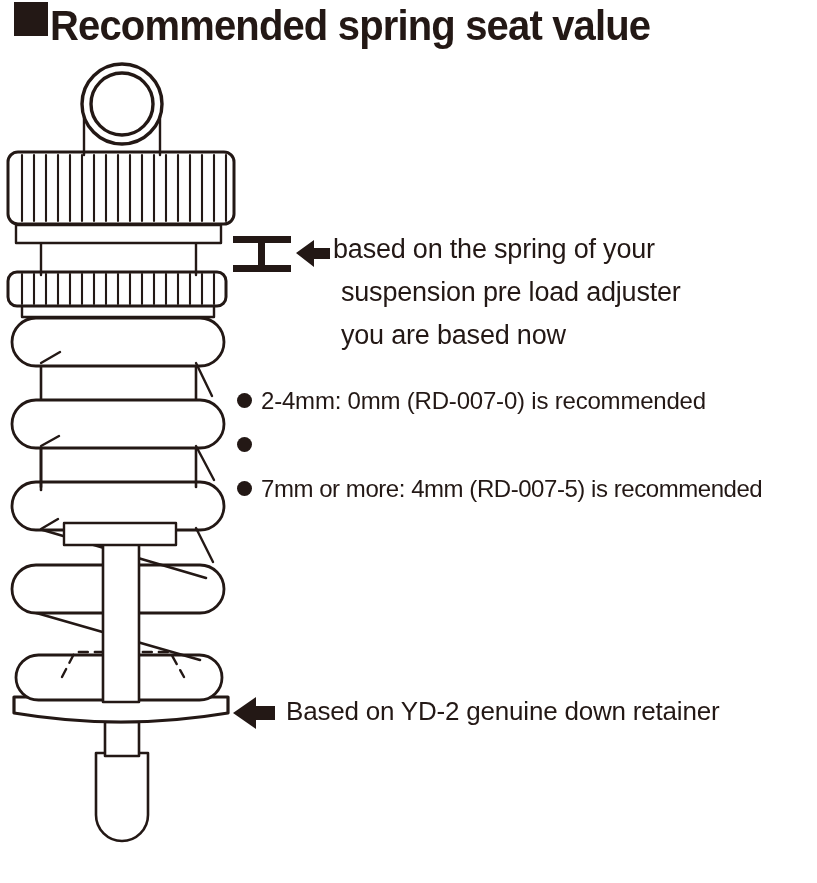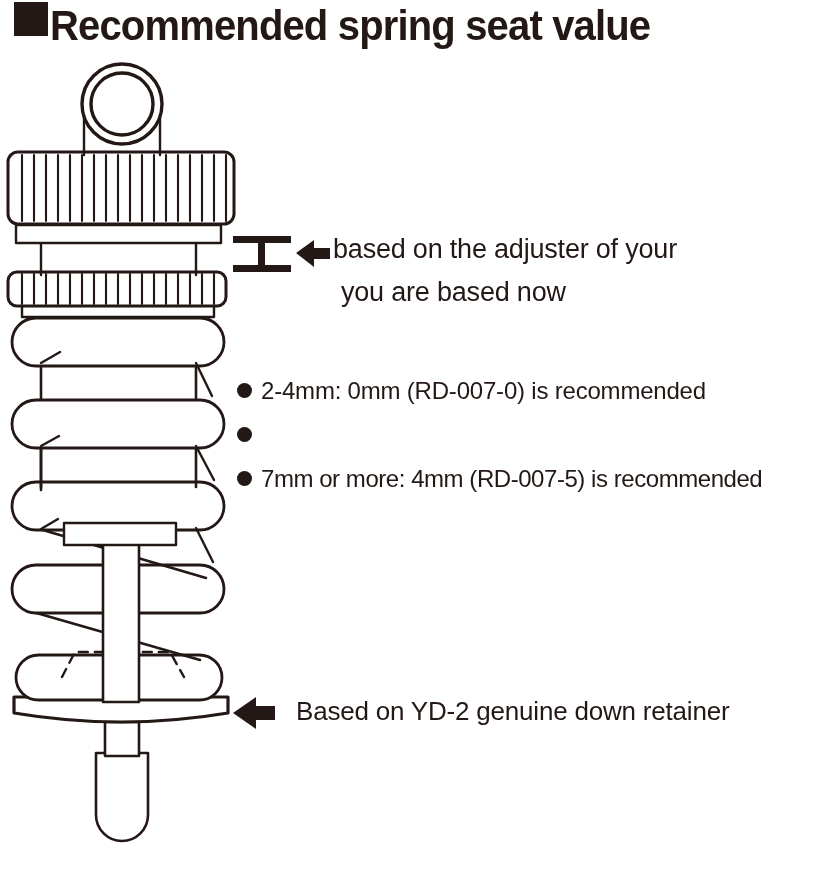--- a/index.html
+++ b/index.html
@@ -63,21 +63,21 @@
     line-height: 43px;
     color: #231815;
     white-space: nowrap;
     letter-spacing: -0.2px;
   }
   .callout-line.indent { padding-left: 8px; }
 
   .bullets {
     position: absolute;
     left: 237px;
-    top: 374px;
+    top: 384px;
     width: 580px;
   }
   .bullet-row {
     display: flex;
     align-items: flex-start;
     height: 44px;
   }
   .bullet-dot {
     width: 15px;
     height: 15px;
@@ -91,21 +91,21 @@
     font-size: 24px;
     line-height: 33px;
     color: #231815;
     white-space: nowrap;
     letter-spacing: -0.2px;
   }
   .bullet-row:nth-child(3) .bullet-text { letter-spacing: -0.45px; }
 
   .bottom-note {
     position: absolute;
-    left: 296px;
+    left: 286px;
     top: 694px;
     font-size: 26px;
     line-height: 34px;
     color: #231815;
     white-space: nowrap;
     letter-spacing: -0.2px;
   }
 
   
   #drawing {
@@ -272,21 +272,22 @@
       <path d="M 296 253 L 314 240 L 314 248 L 330 248 L 330 259 L 314 259 L 314 267 Z"></path>
     </g>
 
     <g fill="#231815">
       <path d="M 233 713 L 256 697 L 256 706 L 275 706 L 275 720 L 256 720 L 256 729 Z"></path>
     </g>
 
   </svg>
 
   <div class="callout">
-    <div class="callout-line">based on the adjuster of your</div>
+    <div class="callout-line">based on the spring of your</div>
+    <div class="callout-line indent">suspension pre load adjuster</div>
     <div class="callout-line indent">you are based now</div>
   </div>
 
   <div class="bullets">
     <div class="bullet-row">
       <div class="bullet-dot"></div>
       <div class="bullet-text">2-4mm: 0mm (RD-007-0) is recommended</div>
     </div>
     <div class="bullet-row">
       <div class="bullet-dot"></div>

